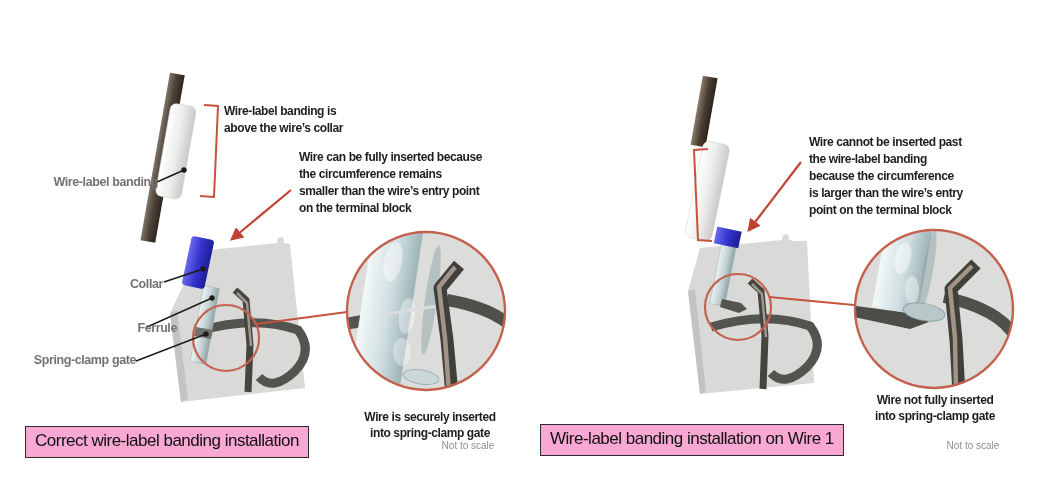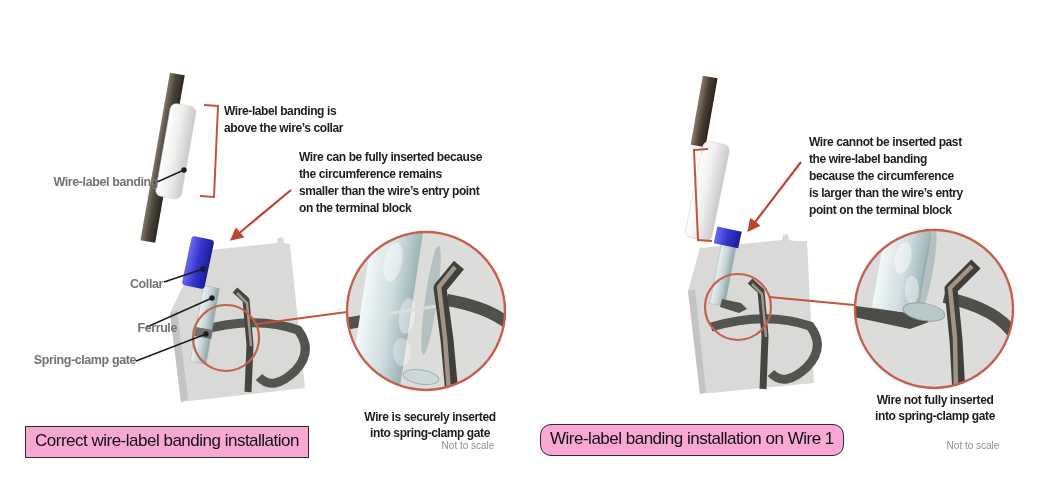--- a/index.html
+++ b/index.html
@@ -190,15 +190,15 @@
 the wire-label banding
 because the circumference
 is larger than the wire’s entry
 point on the terminal block</div>
 
   <div class="cap" style="left:853px;top:392px;width:164px;">Wire not fully inserted
 into spring-clamp gate</div>
 
   <div class="nts" style="left:925px;top:440px;width:96px;">Not to scale</div>
 
-  <div class="title-box" style="left:540px;top:424px;border-radius:11px;">Wire-label banding installation on Wire 1</div>
+  <div class="title-box" style="left:540px;top:424px;">Wire-label banding installation on Wire 1</div>
 
 </div>
 
 </body></html>

